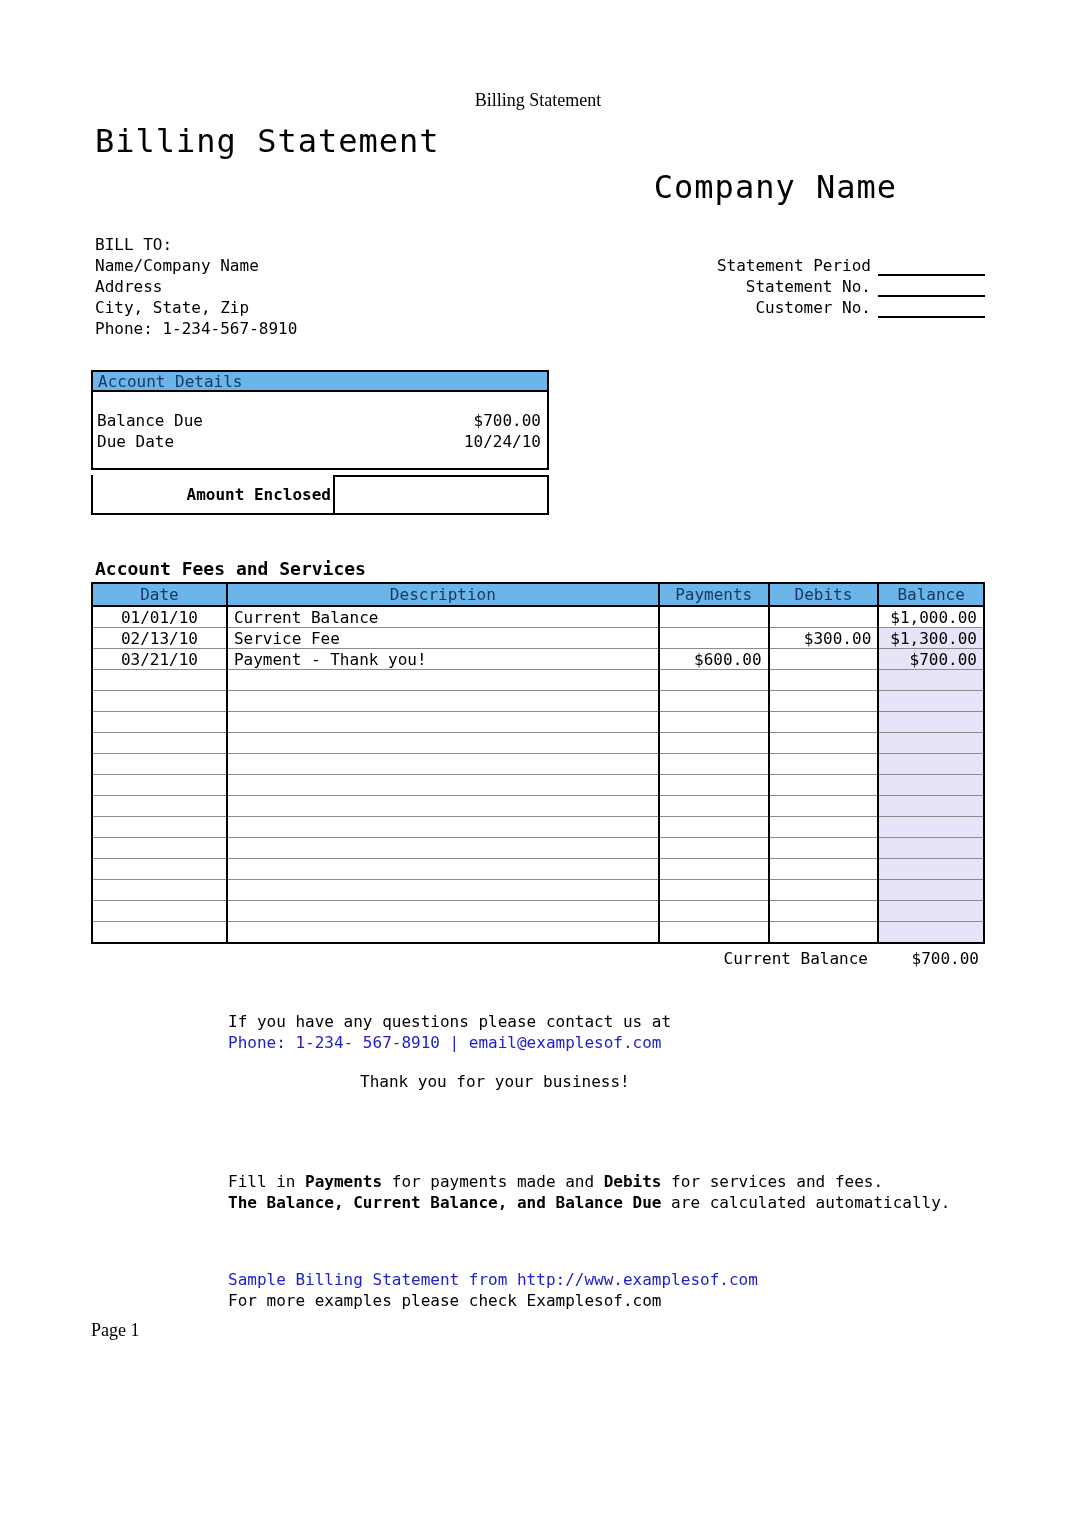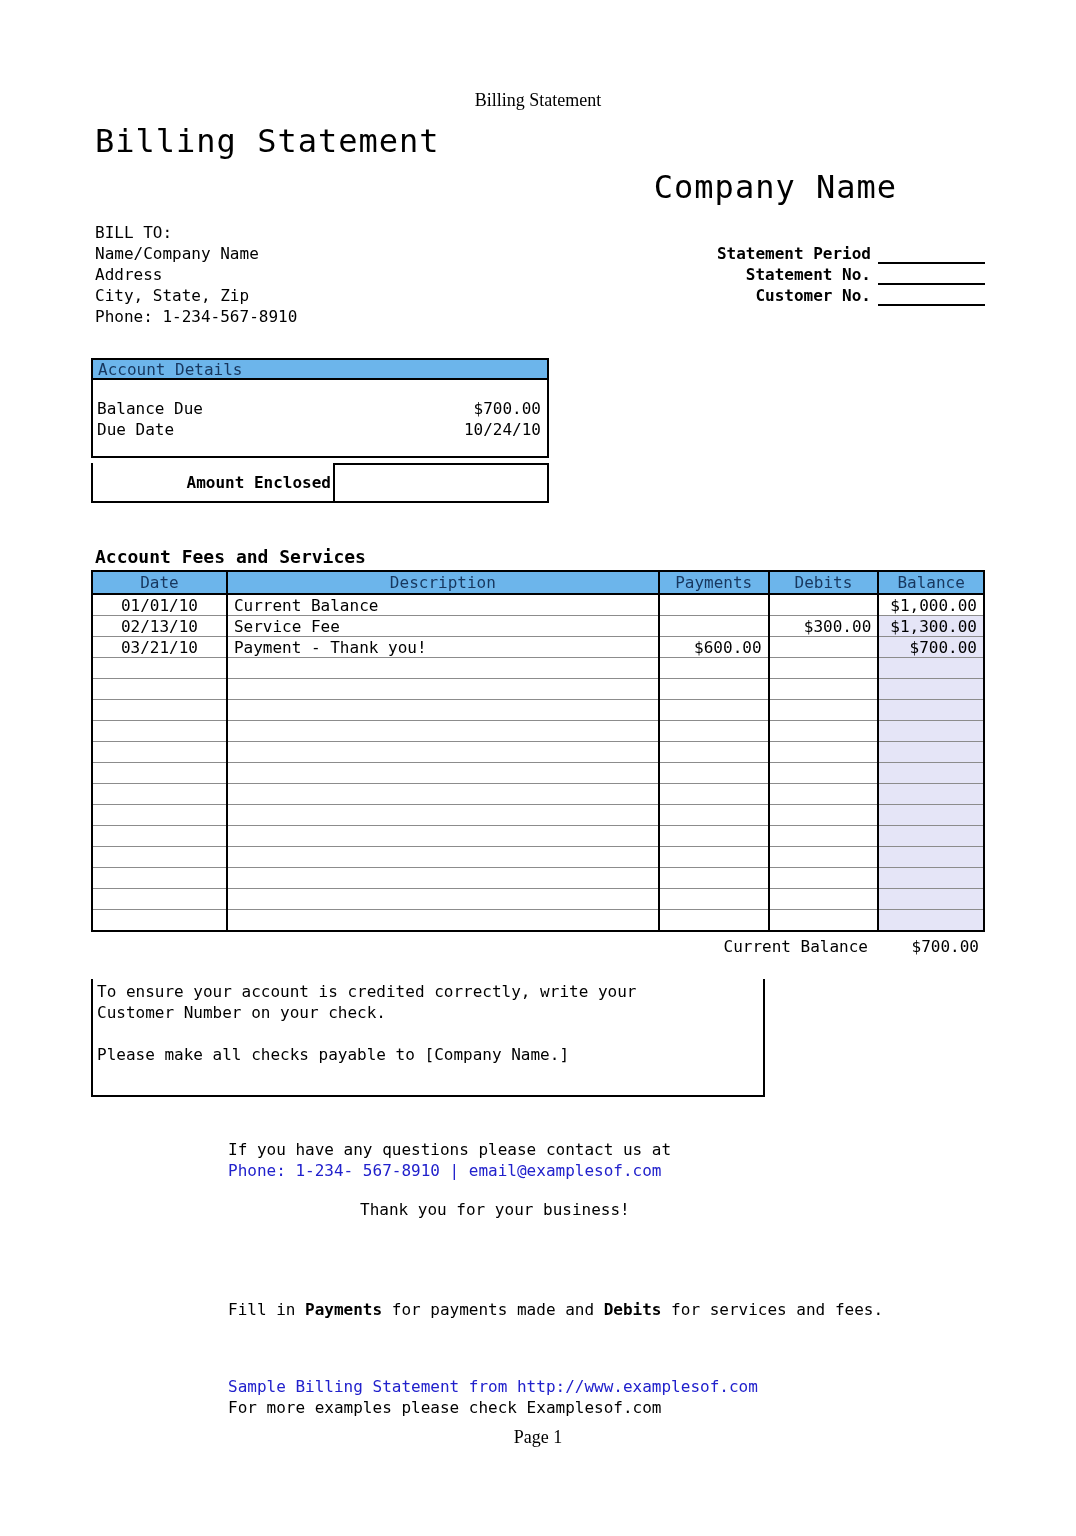--- a/index.html
+++ b/index.html
@@ -5,23 +5,23 @@
   html,body{margin:0;padding:0;background:#ffffff;}
   .page{
     width:1076px;height:1536px;box-sizing:border-box;background:#fff;
     padding:90px 91px 0 91px;position:relative;color:#000;
     font-family:"DejaVu Sans Mono","Liberation Mono",monospace;font-size:16px;
   }
   .serif{font-family:"Liberation Serif","DejaVu Serif",serif;}
   .doc-header{font-size:18px;text-align:center;height:20px;}
   .main-title{font-size:32px;margin-top:12px;padding-left:4px;letter-spacing:1px;}
   .company-line{font-size:32px;margin-top:8px;text-align:right;padding-right:88px;letter-spacing:1px;}
-  .addr-section{display:flex;justify-content:space-between;margin-top:16px;}
+  .addr-section{display:flex;justify-content:space-between;margin-top:28px;}
   .bill-to{line-height:21px;padding-left:4px;}
-  .statement-fields{margin-top:21px;line-height:21px;font-weight:bold;}
+  .statement-fields{margin-top:21px;line-height:21px;}
   .field-row{display:flex;justify-content:flex-end;align-items:flex-end;height:21px;}
   .field-underline{display:inline-block;width:107px;height:17px;border-bottom:2px solid #000;margin-left:7px;}
   
   .acct-box{width:458px;margin-top:31px;box-sizing:border-box;}
   .bar{background:var(--header-blue,#6CB5EB);border:2px solid #000;color:var(--bar-text,#17375E);
        padding:0 5px;height:22px;line-height:20px;box-sizing:border-box;}
   .acct-body{border:2px solid #000;border-top:none;box-sizing:border-box;
              padding:18px 6px 16px 4px;line-height:21px;text-align:right;}
   .acct-row{display:flex;justify-content:space-between;}
   .acct-footer{border-left:2px solid #000;border-bottom:2px solid #000;height:40px;margin-top:5px;
@@ -49,21 +49,21 @@
   .notes-bar{font-weight:bold;height:21px;line-height:19px;}
   .notes-body{border:2px solid #000;border-top:none;padding:2px 5px 30px 4px;line-height:21px;box-sizing:border-box;}
   .notes-line{min-height:21px;white-space:pre;}
   
   .contact{margin-top:42px;margin-left:137px;line-height:21px;}
   .blue{color:var(--link-blue,#2121CC);}
   .thanks{margin-top:19px;margin-left:269px;}
   .instructions{margin-top:80px;margin-left:137px;line-height:21px;}
   .instructions b{font-weight:bold;}
   .sample{margin-top:56px;margin-left:137px;line-height:21px;}
-  .page-number{font-size:18px;text-align:center;margin-top:9px;}
+  .page-number{font-size:18px;text-align:left;margin-top:9px;}
 </style>
 </head>
 <body>
 
 <div class="page">
 
   <div class="doc-header serif">Billing Statement</div>
 
   <div class="main-title">Billing Statement</div>
 
@@ -245,36 +245,31 @@
         </tr>
       </tbody>
   </table>
 
   <div class="summary-row">
     <span class="summary-label">Current Balance</span>
     <span class="summary-value">$700.00</span>
   </div>
 
   <div class="notes-box">
-    <div class="notes-body">
-      <div class="notes-line">To ensure your account is credited correctly, write your</div>
-      <div class="notes-line">Customer Number on your check.</div>
-      <div class="notes-line"></div>
-      <div class="notes-line">Please make all checks payable to [Company Name.]</div>
-    </div>
   </div>
 
   <div class="contact">
     <div>If you have any questions please contact us at</div>
     <div class="blue">Phone: 1-234- 567-8910 | email@examplesof.com</div>
   </div>
   <div class="thanks">Thank you for your business!</div>
 
   <div class="instructions">
     <div><span>Fill in </span><b>Payments</b><span> for payments made and </span><b>Debits</b><span> for services and fees.</span></div>
+    <div><b>The Balance, Current Balance, and Balance Due</b><span> are calculated automatically.</span></div>
   </div>
 
   <div class="sample">
     <div class="blue">Sample Billing Statement from http://www.examplesof.com</div>
     <div>For more examples please check Examplesof.com</div>
   </div>
 
   <div class="page-number serif">Page 1</div>
 
 </div>

